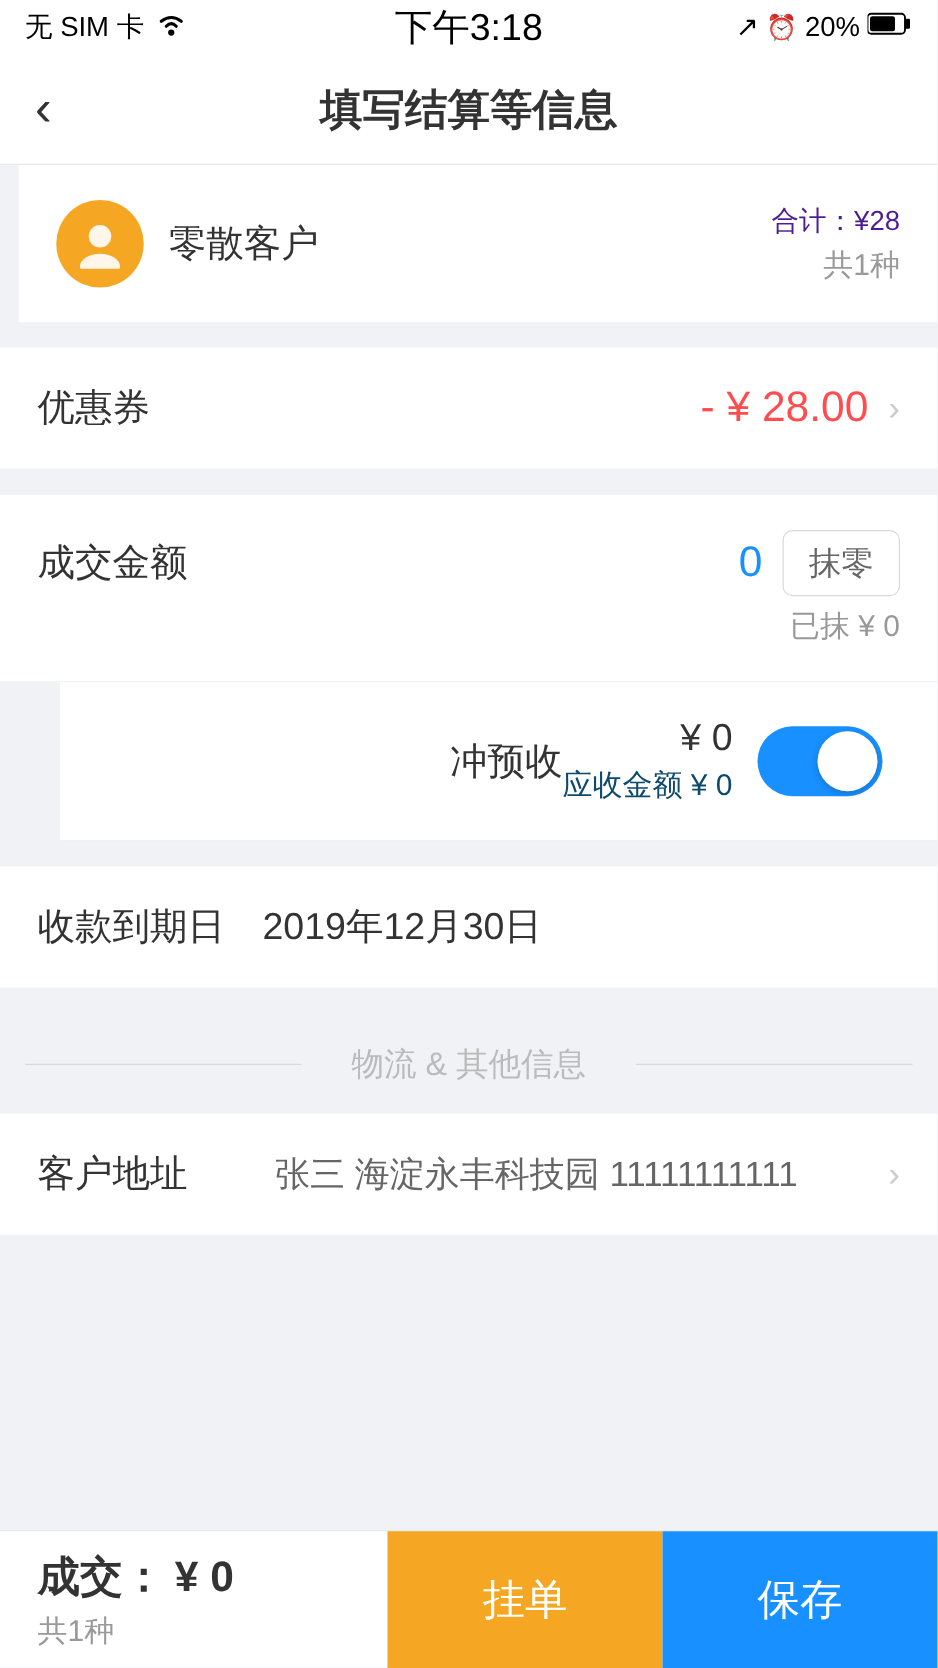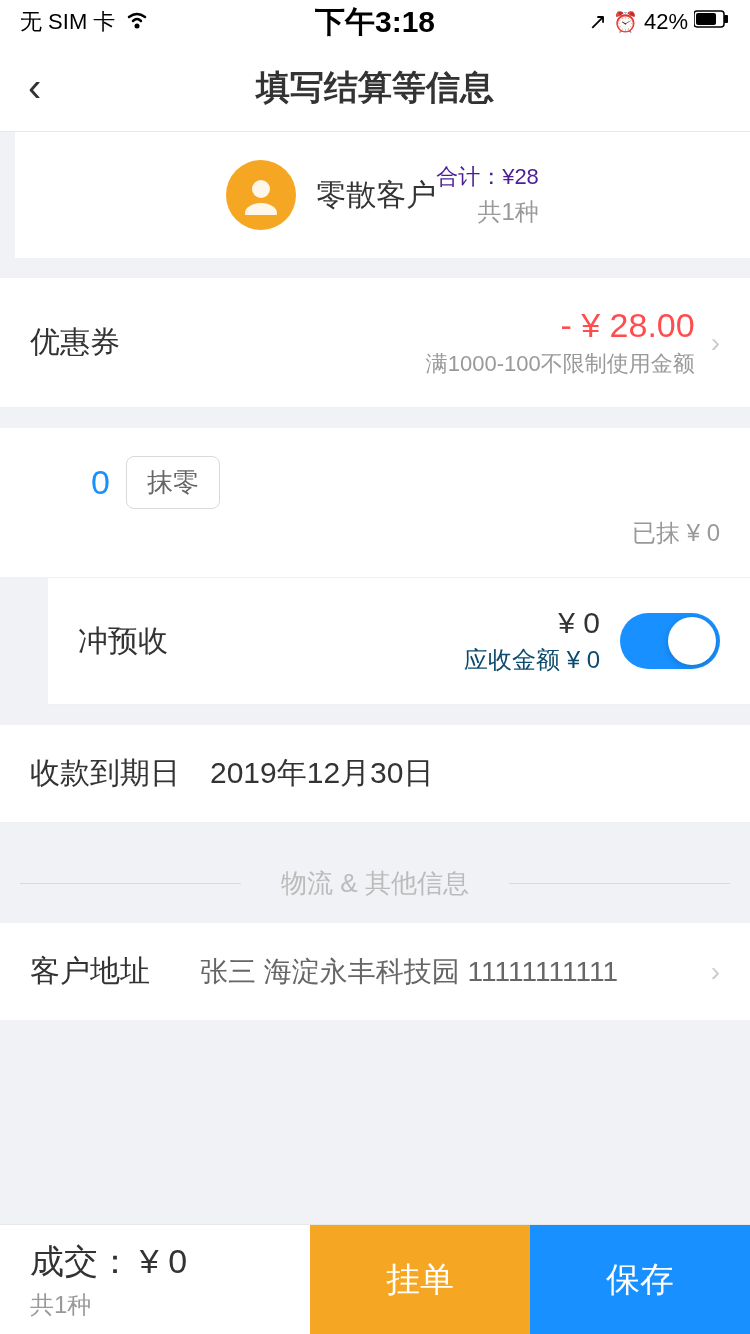--- a/index.html
+++ b/index.html
@@ -27,21 +27,21 @@
       color: #000;
     }
     .status-left {
       display: flex;
       align-items: center;
       gap: 8px;
       font-size: 22px;
     }
     .status-center {
       font-size: 30px;
-      font-weight: 700;
+      font-weight: 400;
       position: absolute;
       left: 50%;
       transform: translateX(-50%);
       text-align: center;
     }
     .status-right {
       display: flex;
       align-items: center;
       gap: 6px;
       font-size: 22px;
@@ -76,21 +76,21 @@
       width: 100%;
       padding-bottom: 130px;
     }
 
     
     .customer-card {
       background: #fff;
       padding: 28px 30px;
       display: flex;
       align-items: center;
-      justify-content: center;
+      justify-content: space-between;
       margin-bottom: 0;
       margin-left: 15px;
     }
     .customer-left {
       display: flex;
       align-items: center;
       gap: 20px;
     }
     .customer-avatar {
       width: 70px;
@@ -205,25 +205,25 @@
       justify-content: flex-end;
       margin-top: 8px;
     }
     .already-rounded {
       font-size: 24px;
       color: #999;
     }
 
     
     .precol-row {
-      padding: 28px 30px;
-      background: #fff;
-      display: flex;
-      align-items: center;
-      justify-content: space-between;
+      padding: 28px 44px;
+      background: #fff;
+      display: flex;
+      align-items: center;
+      justify-content: flex-end;
       border-bottom: 1px solid #f0f0f0;
       margin-left: 48px;
     }
     .precol-label {
       font-size: 30px;
       color: #333;
     }
     .precol-right {
       display: flex;
       align-items: center;
@@ -329,20 +329,21 @@
       font-size: 30px;
       color: #333;
       min-width: 130px;
       flex-shrink: 0;
     }
     .address-value {
       font-size: 28px;
       color: #666;
       flex: 1;
       text-align: left;
+      margin-left: 20px;
     }
 
     
     .bottom-bar {
       position: fixed;
       bottom: 0;
       left: 0;
       width: 750px;
       height: 110px;
       background: #fff;
@@ -350,20 +351,21 @@
       align-items: center;
       border-top: 1px solid #e8e8e8;
     }
     .bottom-info {
       flex: 1;
       padding: 0 30px;
     }
     .bottom-deal {
       font-size: 28px;
       color: #333;
+      font-weight: bold;
     }
     .bottom-deal span {
       font-size: 34px;
     }
     .bottom-count {
       font-size: 24px;
       color: #999;
       margin-top: 4px;
     }
     .btn-hold {
@@ -403,21 +405,21 @@
         <path d="M10 12 Q14 8 18 12" stroke="#000" stroke-width="2.5" fill="none" stroke-linecap="round"></path>
         <path d="M6 8 Q14 2 22 8" stroke="#000" stroke-width="2.5" fill="none" stroke-linecap="round"></path>
         <circle cx="14" cy="17" r="2.5" fill="#000"></circle>
       </svg>
     </span>
   </div>
   <div class="status-center">下午3:18</div>
   <div class="status-right">
     <span style="font-size:22px;">↗</span>
     <span style="font-size:20px;">⏰</span>
-    <span>42%</span>
+    <span>20%</span>
     <span>
       <svg width="36" height="20" viewBox="0 0 36 20">
         <rect x="0" y="2" width="30" height="16" rx="3" ry="3" stroke="#000" stroke-width="1.5" fill="none"></rect>
         <rect x="30" y="6" width="4" height="8" rx="1" fill="#000"></rect>
         <rect x="2" y="4" width="20" height="12" rx="2" fill="#000"></rect>
       </svg>
     </span>
   </div>
 </div>
 
@@ -444,30 +446,30 @@
     </div>
   </div>
 
   <div class="divider"></div>
 
   <div class="row" style="min-height:90px;">
     <span class="row-label">优惠券</span>
     <div class="row-right">
       <div class="row-right-col">
         <div class="coupon-amount">- ¥ 28.00</div>
-        <div class="coupon-desc">满1000-100不限制使用金额</div>
       </div>
       <span class="chevron-right">›</span>
     </div>
   </div>
 
   <div class="divider"></div>
 
   <div class="deal-row">
     <div class="deal-row-top">
+      <span class="row-label">成交金额</span>
       <div style="display:flex;align-items:center;gap:16px;">
         <input class="deal-amount-input" type="text" value="0" style="">
         <button class="round-zero-btn">抹零</button>
       </div>
     </div>
     <div class="deal-row-bottom">
       <span class="already-rounded">已抹  ¥ 0</span>
     </div>
   </div>
 

